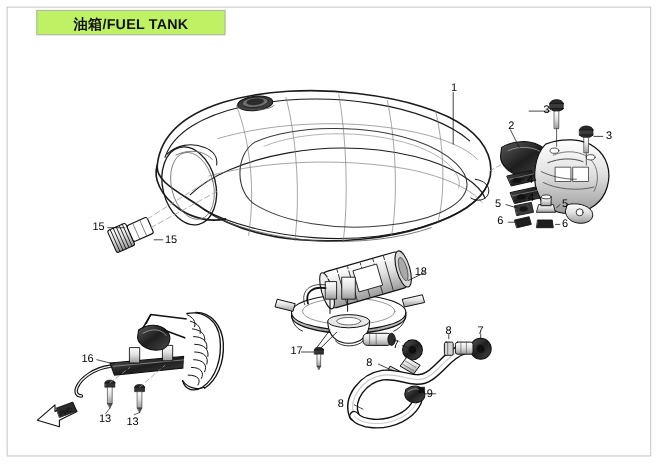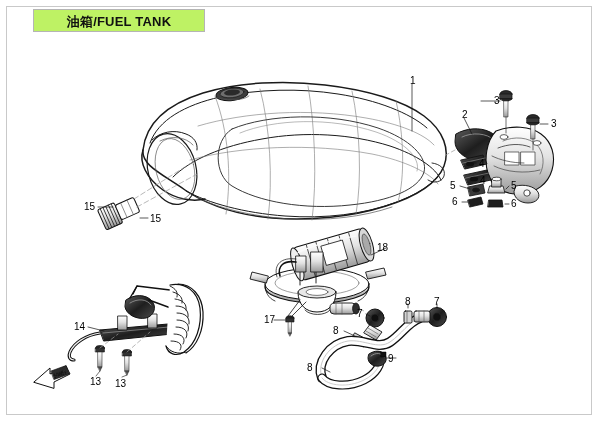--- a/index.html
+++ b/index.html
@@ -477,18 +477,18 @@
     <span class="callout" style="left:357px;top:309px">7</span>
     <span class="callout" style="left:434px;top:297px">7</span>
     <span class="callout" style="left:333px;top:326px">8</span>
     <span class="callout" style="left:405px;top:297px">8</span>
     <span class="callout" style="left:388px;top:354px">9</span>
     <span class="callout" style="left:307px;top:363px">8</span>
     <span class="callout" style="left:377px;top:243px">18</span>
     <span class="callout" style="left:264px;top:315px">17</span>
     <span class="callout" style="left:90px;top:377px">13</span>
     <span class="callout" style="left:115px;top:379px">13</span>
-    <span class="callout" style="left:74px;top:322px">14</span>
+    <span class="callout" style="left:74px;top:322px">16</span>
     <span class="callout" style="left:84px;top:202px">15</span>
     <span class="callout" style="left:150px;top:214px">15</span>
   </div>
 
 </div>
 
 </body></html>

